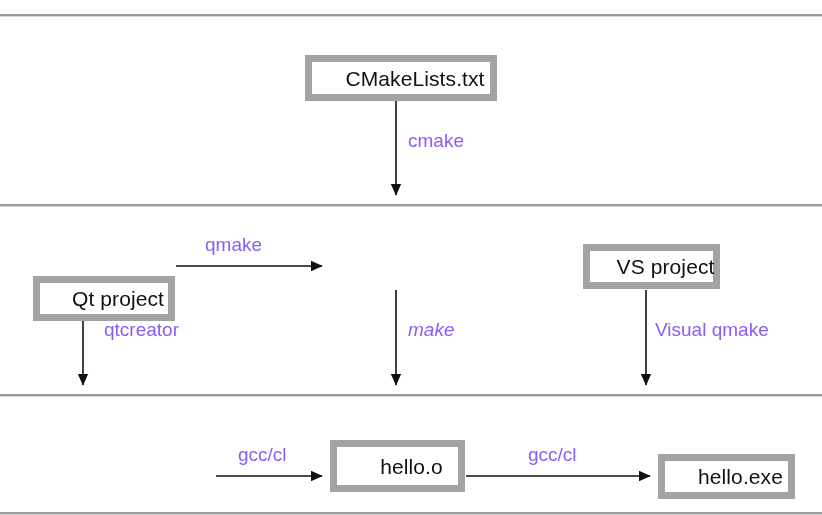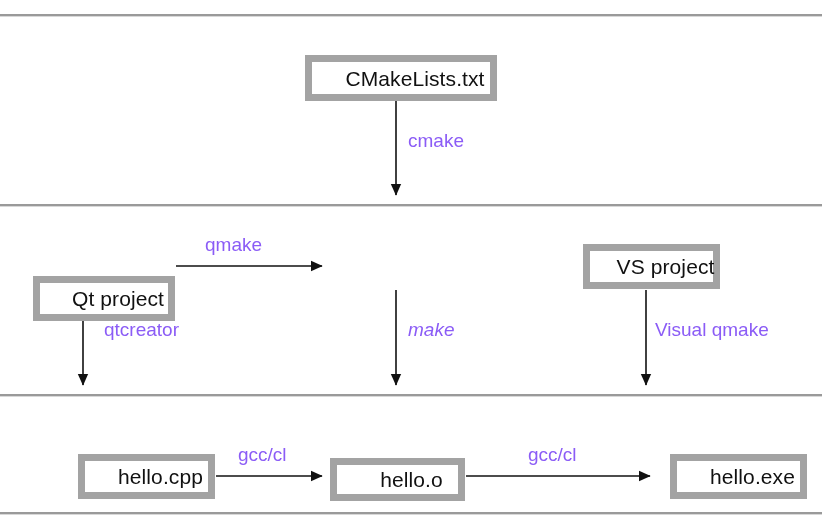--- a/index.html
+++ b/index.html
@@ -110,29 +110,26 @@
 
   <div class="node-box" style="left:33px;  top:244px; width:142px; height:45px;margin-top:32px;">
     <span>Qt project</span>
   </div>
 
 
   <div class="node-box" style="left:583px; top:244px; width:137px; height:45px;">
     <span>VS project</span>
   </div>
 
-  <div class="node-box" style="left:78px;  top:454px; width:137px; height:45px;">
-    <span>hello.cpp</span>
-  </div>
 
-  <div class="node-box" style="left:330px; top:458px; width:135px; height:43px;">
+  <div class="node-box" style="left:330px; top:440px; width:135px; height:52px;">
     <span>hello.o</span>
   </div>
 
-  <div class="node-box" style="left:658px; top:454px; width:137px; height:45px;margin-left:12px;">
+  <div class="node-box" style="left:658px; top:454px; width:137px; height:45px;">
     <span>hello.exe</span>
   </div>
 
   <div class="edge-label" style="left:408px; top:131px;">cmake</div>
 
   <div class="edge-label" style="left:205px; top:235px;">qmake</div>
 
   <div class="edge-label" style="left:104px;  top:320px;">qtcreator</div>
 
   <div class="edge-label" style="left:408px; top:320px;font-style:italic;">make</div>

